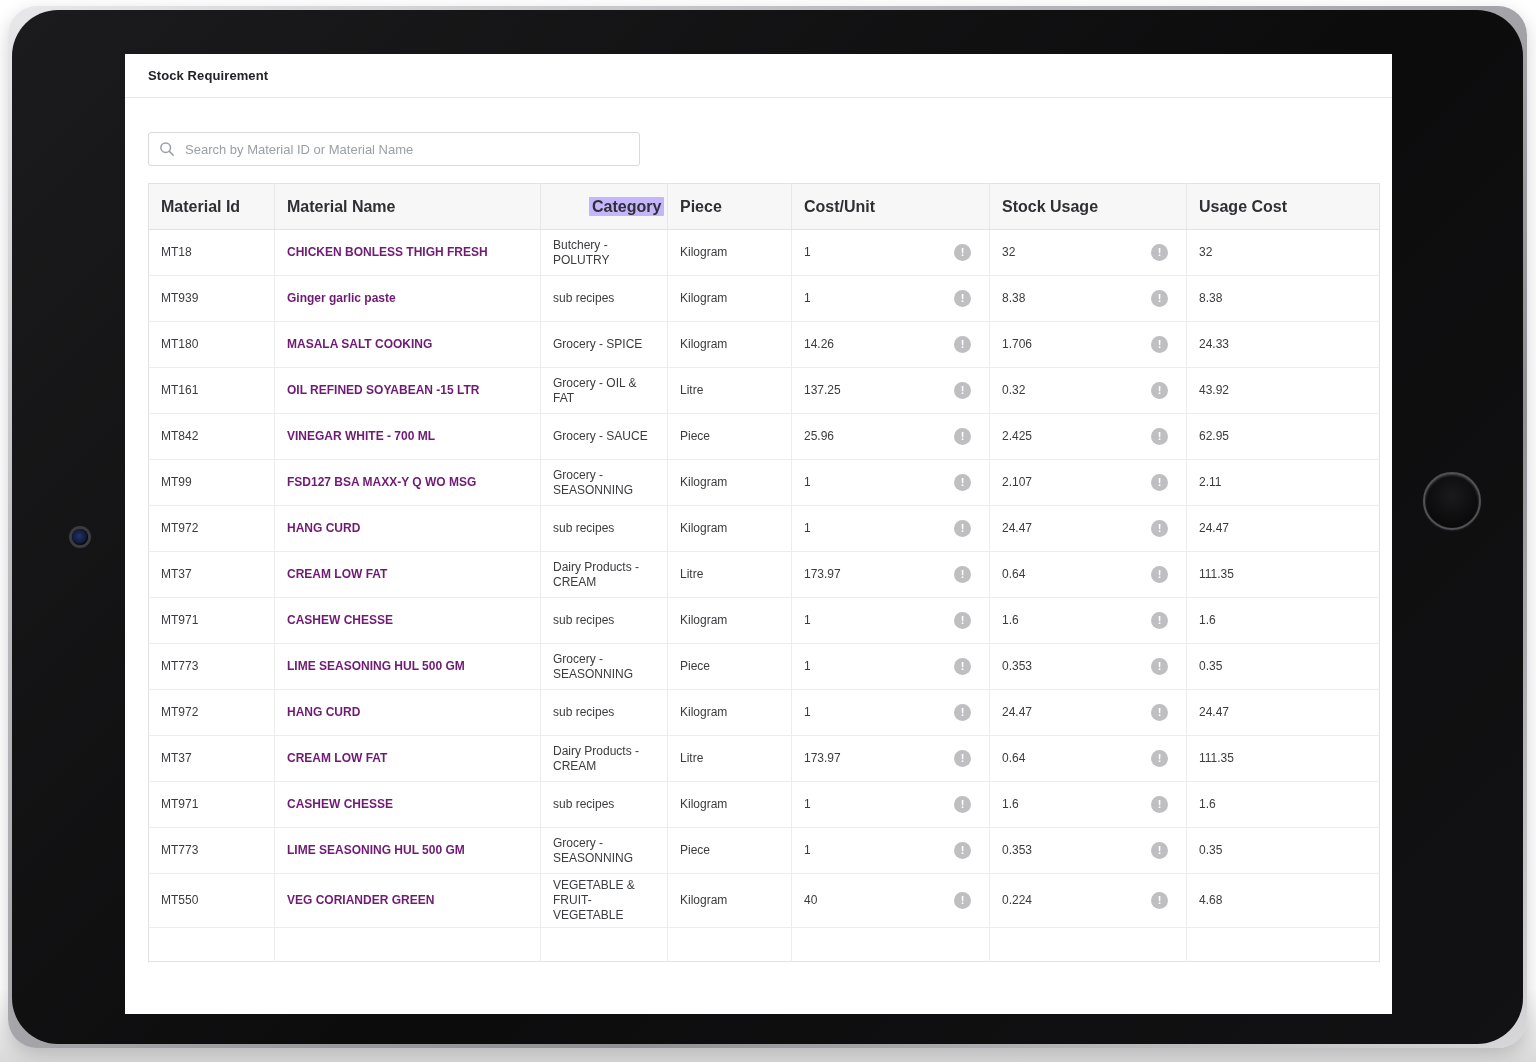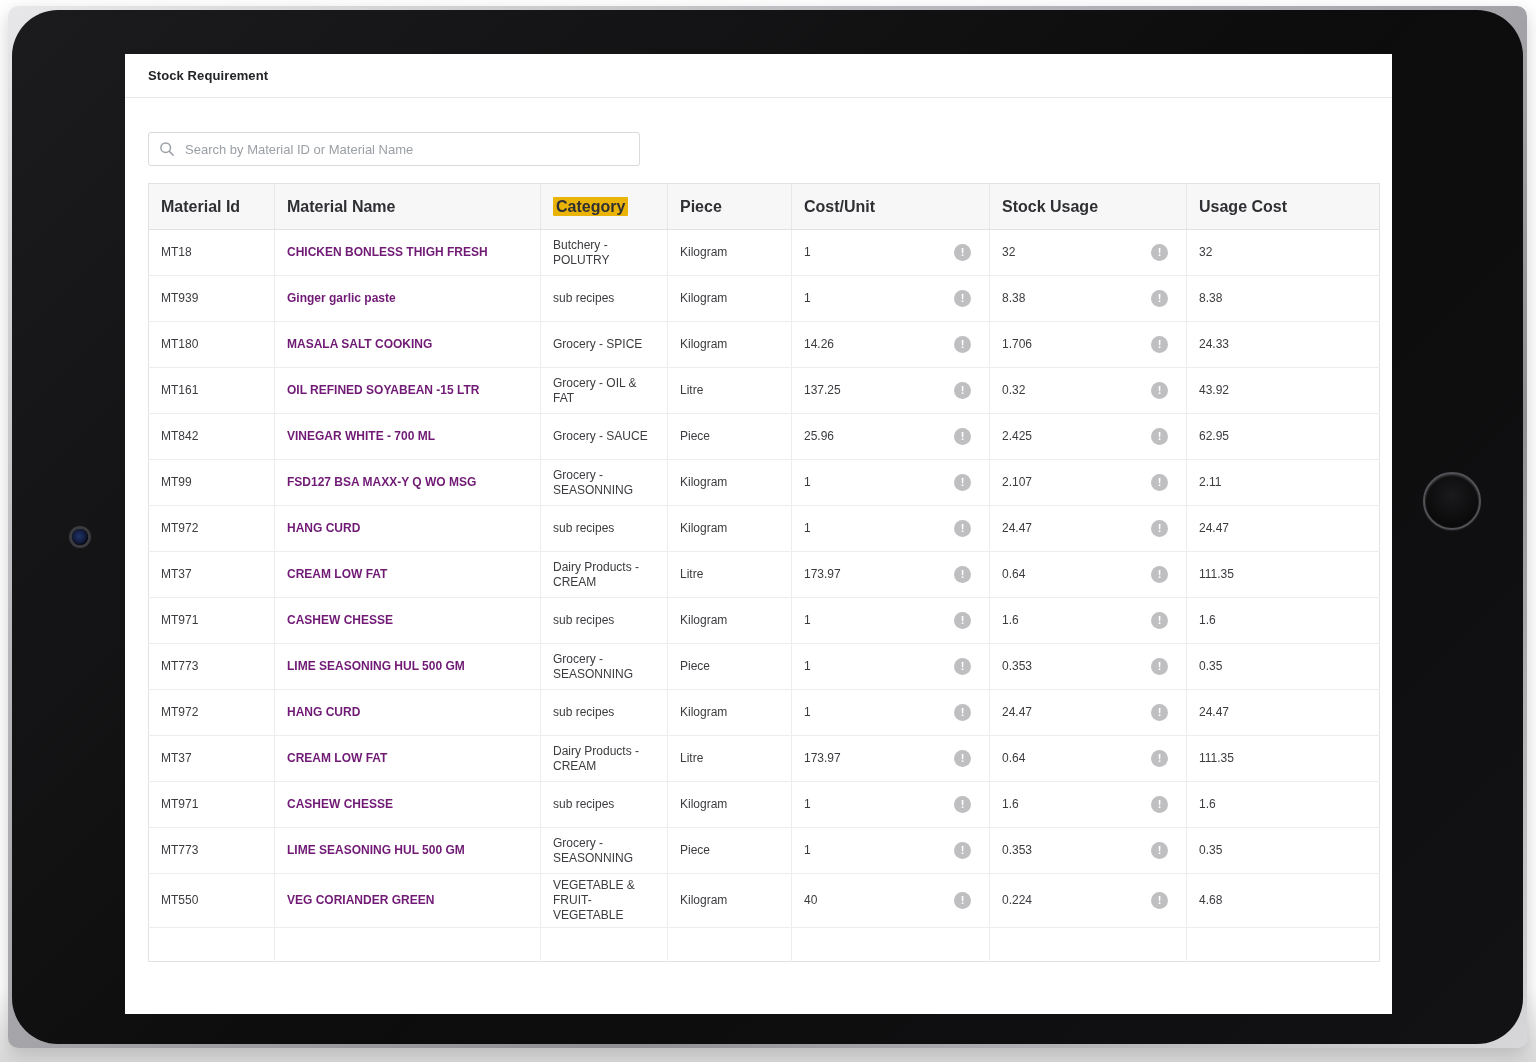--- a/index.html
+++ b/index.html
@@ -6,21 +6,21 @@
   html,body { width:1536px; height:1062px; }
   body {
     font-family:"Liberation Sans", sans-serif;
     background:linear-gradient(180deg, #ffffff 0%, #ffffff 93%, #d9d9d9 100%);
     position:relative; overflow:hidden;
   }
 
   
   .tablet {
     position:absolute; left:8px; top:6px; width:1519px; height:1042px;
-    border-radius:10px;
+    border-radius:29px;
     background:linear-gradient(145deg, #e8e8ea 0%, #b9b9bd 30%, #8f8f94 70%, #d8d8da 100%);
     padding:4px;
     box-shadow:0 6px 18px rgba(0,0,0,0.18);
   }
   .bezel {
     position:relative; width:100%; height:100%;
     background:linear-gradient(135deg, #1b1b1d 0%, #0c0c0d 55%, #121214 100%);
     border-radius:46px;
   }
   .camera {
@@ -82,21 +82,21 @@
     border-bottom:1px solid #e1e2e4; font-size:16px;
   }
   .stock th:last-child, .stock td:last-child { border-right:none; }
   .stock td {
     height:46px; padding:4px 12px; border-right:1px solid #ededef;
     border-bottom:1px solid #ededef; vertical-align:middle; color:#3b3c3f;
     line-height:1.25;
   }
   .stock td.cell-name { font-weight:bold; color:#701a75; }
   .stock td.cell-cat { font-size:12px; }
-  .hl-mark { background:#eab308; padding:1px 3px; border-radius:1px; }
+  .hl-mark { background:#c4b5fd; padding:1px 3px; border-radius:1px;margin-left:36px; }
 
   .num-wrap { display:flex; align-items:center; justify-content:space-between; }
   .info-dot {
     width:17px; height:17px; border-radius:50%; background:#bfbfc1; color:#ffffff;
     font-size:11px; font-weight:bold; display:inline-flex; align-items:center;
     justify-content:center; margin-right:6px; cursor:pointer; flex:0 0 auto;
     line-height:1;
   }
   tr.empty-row td { height:34px; border-bottom:none; }
 </style>

